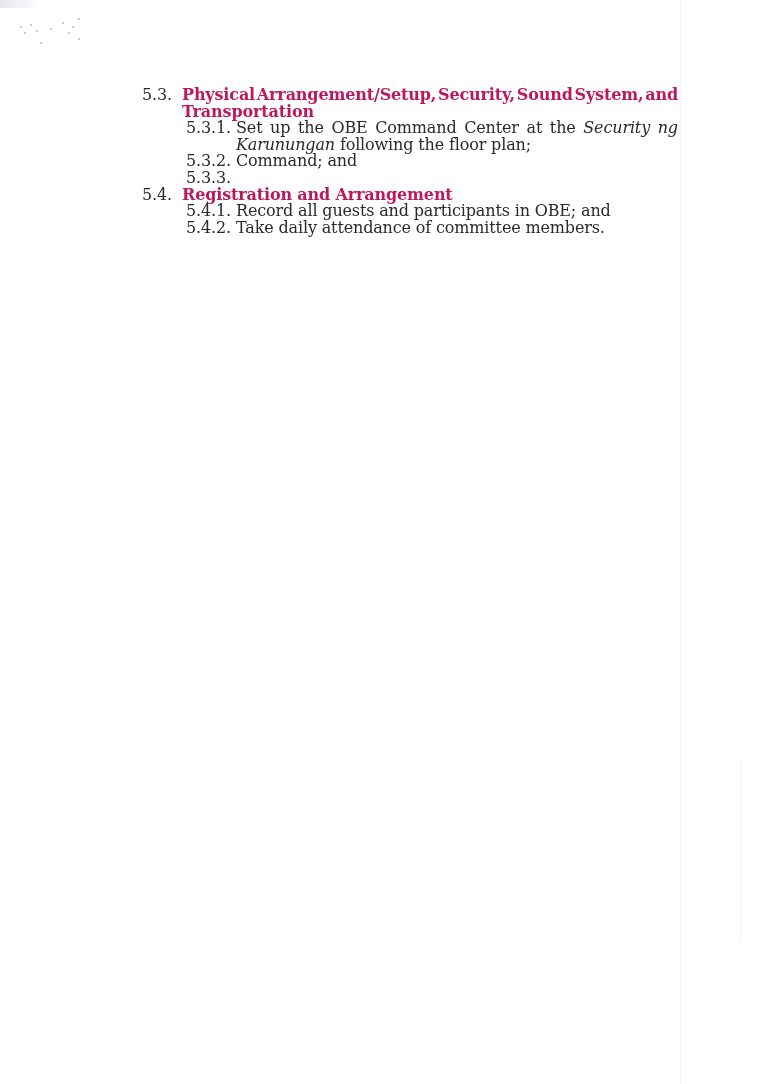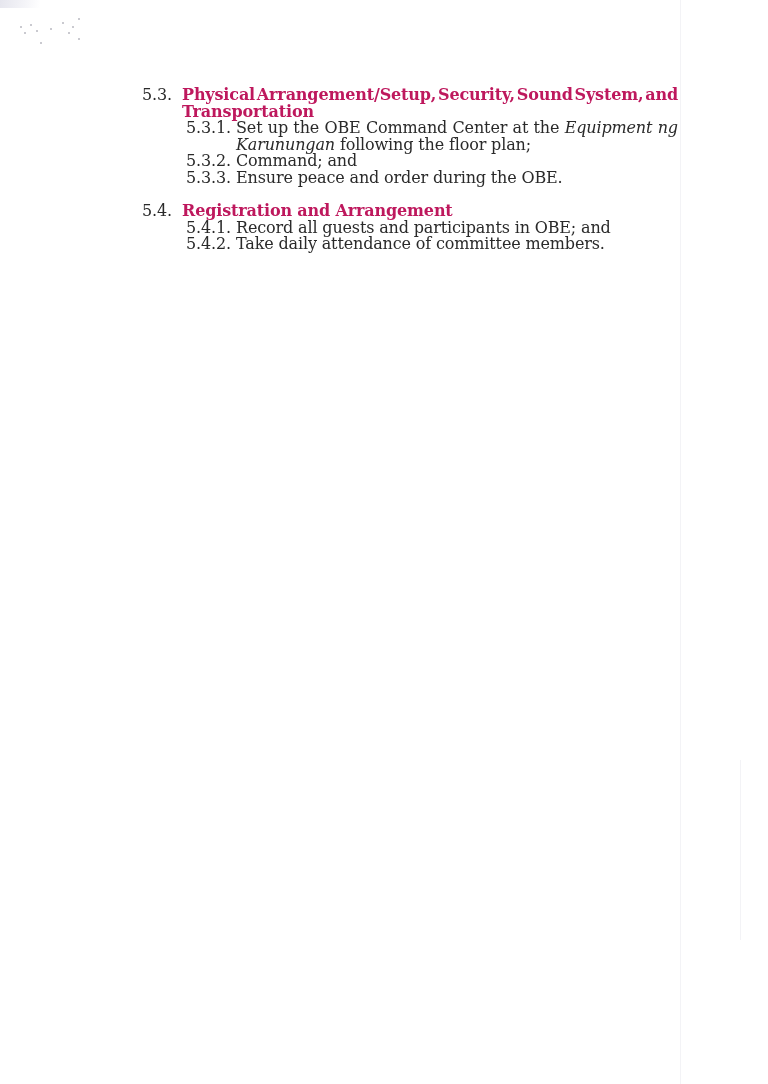--- a/index.html
+++ b/index.html
@@ -69,39 +69,36 @@
         <div class="item-text">
           <div class="word-spread">
             <span>Set</span>
             <span>up</span>
             <span>the</span>
             <span>OBE</span>
             <span>Command</span>
             <span>Center</span>
             <span>at</span>
             <span>the</span>
-            <span class="it">Equipment</span>
+            <span class="it">Security</span>
             <span class="it">ng</span>
           </div>
           <div><span class="it">Karunungan</span><span> following the floor plan;</span></div>
         </div>
       </div>
 
       <div class="item">
         <div class="item-num">5.3.2.</div>
         <div class="item-text">
           <div>Command; and</div>
         </div>
       </div>
 
       <div class="item">
         <div class="item-num">5.3.3.</div>
-        <div class="item-text">
-          <div>Ensure peace and order during the OBE.</div>
-        </div>
       </div>
     </div>
   </div>
 
   <div class="section">
     <div class="sec-num">5.4.</div>
     <div class="sec-body">
       <div class="sec-title">Registration and Arrangement</div>
       <div class="item">
         <div class="item-num">5.4.1.</div>

